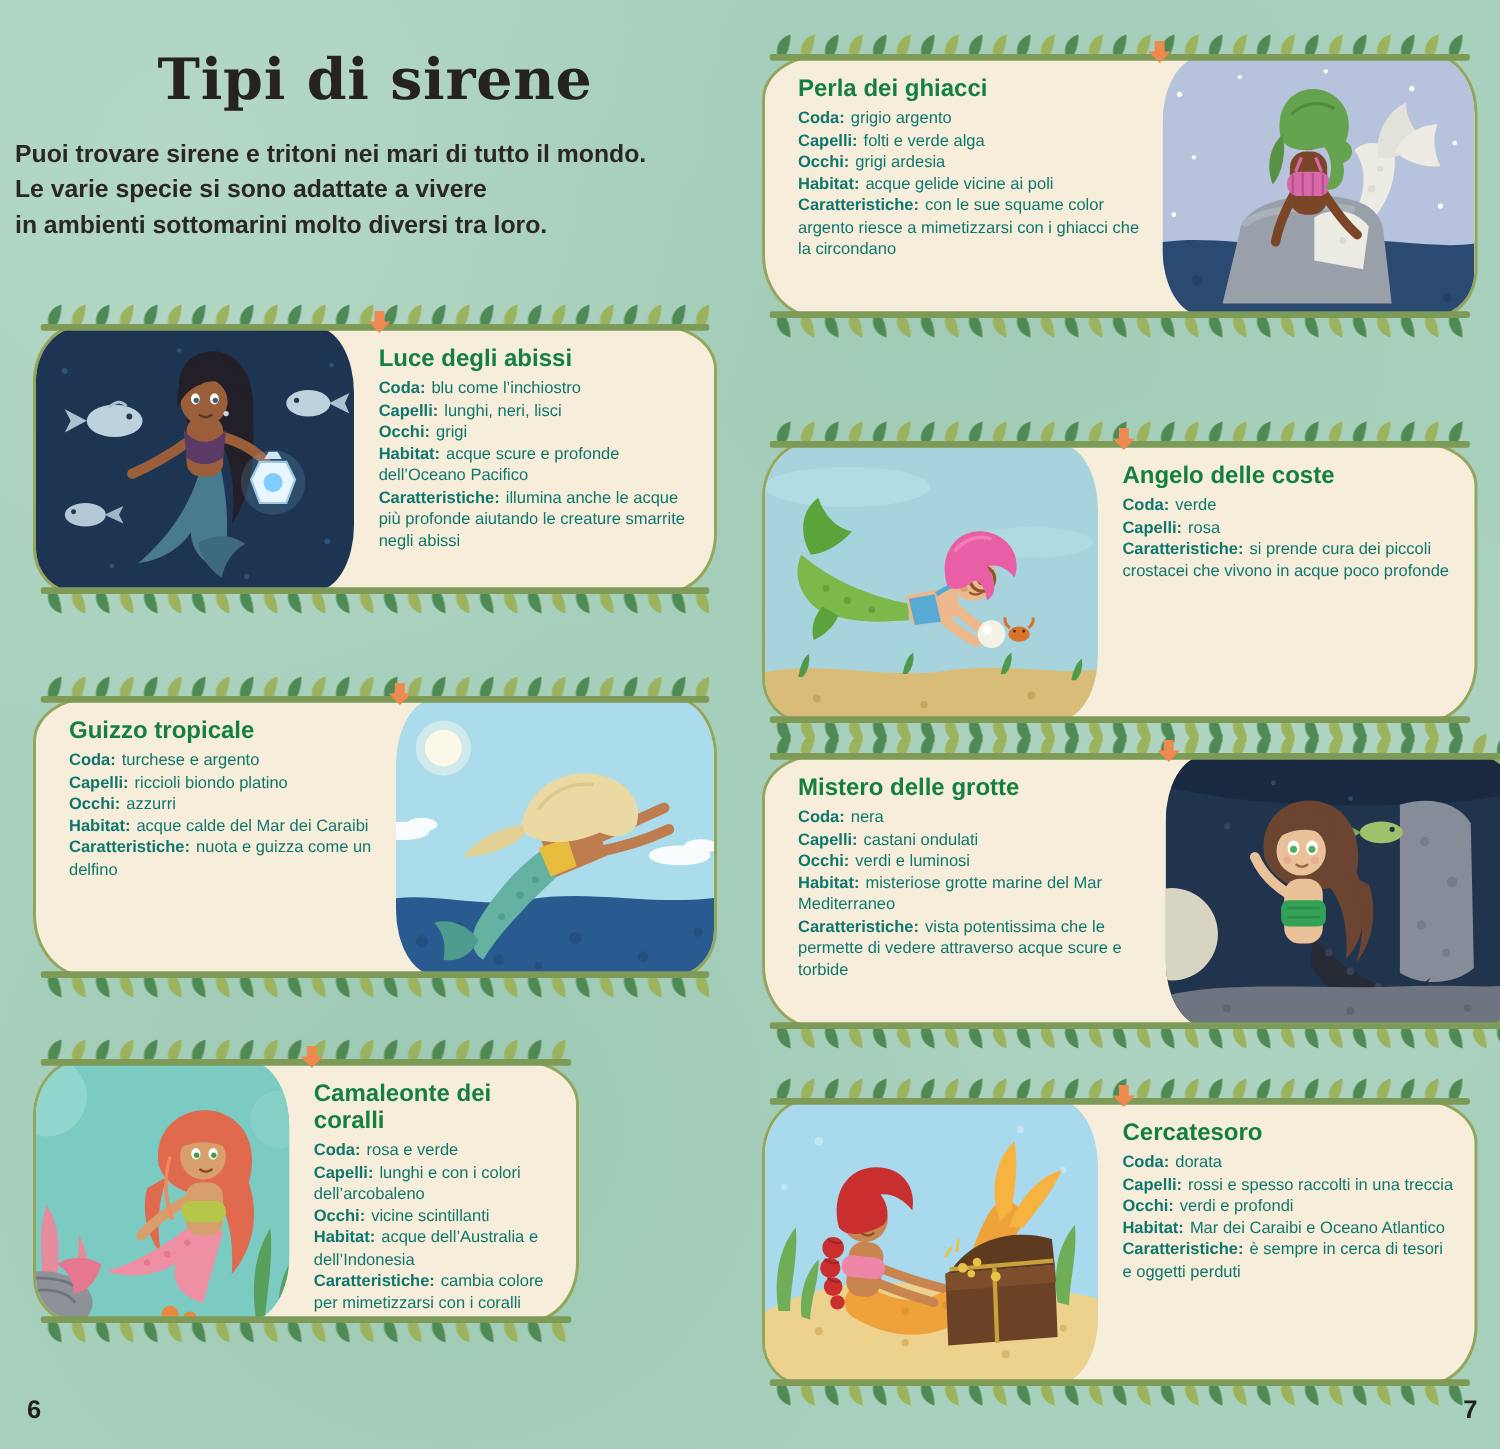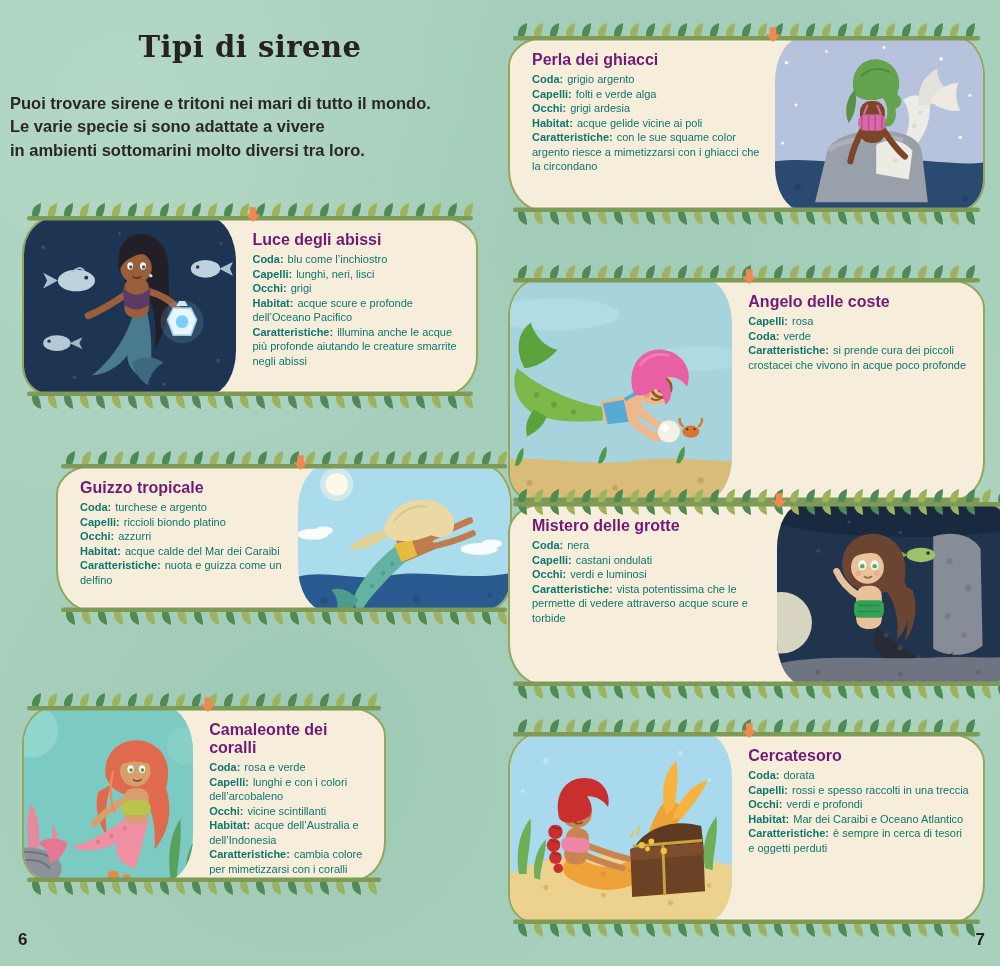--- a/index.html
+++ b/index.html
@@ -13,42 +13,42 @@
   .spread { position:absolute; inset:0;
     background:
       radial-gradient(circle at 12% 10%, rgba(255,255,255,.14), transparent 34%),
       radial-gradient(circle at 80% 55%, rgba(255,255,255,.10), transparent 30%),
       radial-gradient(circle at 30% 78%, rgba(60,125,100,.10), transparent 35%),
       radial-gradient(circle at 62% 22%, rgba(60,125,100,.07), transparent 40%),
       #a8d1bd;
   }
   .page-title {
     position:absolute; left:0; top:30px; width:500px; text-align:center;
-    font-family:"DejaVu Serif",serif; font-weight:700; font-size:29px; color:#26221f;
+    font-family:"DejaVu Serif",serif; font-weight:700; font-size:38px; color:#26221f;
     letter-spacing:.5px;
   }
   .intro {
     position:absolute; left:10px; top:92px; width:480px; text-align:left;
     font-weight:700; font-size:16.5px; line-height:1.42; color:#2b2724;
   }
   .card-wrap { position:absolute; }
   .card {
     position:absolute; inset:0; background:#f6eedb;
     border:2.5px solid #94a65c; display:flex; overflow:hidden;
   }
   .r-a { border-radius:32px 40px 34px 28px / 38px 30px 40px 30px; }
   .r-b { border-radius:40px 30px 28px 36px / 30px 40px 32px 42px; }
   .illus { flex:0 0 47%; position:relative; overflow:hidden; }
   .illus svg { display:block; width:100%; height:100%; }
   .illus-left .illus { border-radius:0 26px 26px 0 / 0 44px 44px 0; }
   .text-left .illus { order:1; border-radius:26px 0 0 26px / 44px 0 0 44px; }
   .illus-44 .illus { flex-basis:44%; }
   .text { flex:1; padding:13px 14px 6px 16px; }
   .text-left .text { order:0; padding:13px 8px 6px 22px; }
-  .card-title { font-size:16px; font-weight:700; margin-bottom:3px; color:#701a75; }
+  .card-title { font-size:16px; font-weight:700; margin-bottom:3px; color:#15803d; }
   .f { font-size:11px; line-height:1.32; color:#0f766e; }
   .f b { font-weight:700; margin-right:4px; }
   .vine { position:absolute; left:5px; width:calc(100% - 10px); height:20px; z-index:4; pointer-events:none; }
   .vine.top { top:-14px; }
   .vine.bottom { bottom:-14px; transform:scaleY(-1); }
   .arrow {
     position:absolute; top:-10px; width:15px; height:16px; z-index:5;
     background:#ee8a50;
     clip-path:polygon(50% 100%, 0 52%, 28% 52%, 28% 8%, 72% 8%, 72% 52%, 100% 52%);
   }
@@ -144,21 +144,21 @@
         <p class="f"><b>Caratteristiche:</b><span>illumina anche le acque più profonde aiutando le creature smarrite negli abissi</span></p>
       </div>
     </div>
     <div class="arrow" style="left:49%"></div>
     <svg class="vine bottom">
         <rect x="0" y="0" width="100%" height="17" fill="url(#vineleaves)"></rect>
         <rect x="0" y="14" width="100%" height="4.5" rx="2.2" fill="#7d9b57"></rect>
       </svg>
   </section>
 
-  <section class="card-wrap" style="left:22px; top:464px; width:456px; height:148px;margin-left:34px;">
+  <section class="card-wrap" style="left:22px; top:464px; width:456px; height:188px;">
     <svg class="vine top">
         <rect x="0" y="0" width="100%" height="17" fill="url(#vineleaves)"></rect>
         <rect x="0" y="14" width="100%" height="4.5" rx="2.2" fill="#7d9b57"></rect>
       </svg>
     <div class="card text-left r-b">
       <div class="illus">
         <svg viewBox="0 0 230 180" preserveAspectRatio="xMidYMid slice">
           <rect width="230" height="180" fill="#abdcec"></rect>
           <g>
             <circle cx="42" cy="32" r="18" fill="#fdfbee" opacity=".45"></circle>
@@ -367,21 +367,21 @@
         <p class="f"><b>Caratteristiche:</b><span>con le sue squame color argento riesce a mimetizzarsi con i ghiacci che la circondano</span></p>
       </div>
     </div>
     <div class="arrow" style="left:54%"></div>
     <svg class="vine bottom">
         <rect x="0" y="0" width="100%" height="17" fill="url(#vineleaves)"></rect>
         <rect x="0" y="14" width="100%" height="4.5" rx="2.2" fill="#7d9b57"></rect>
       </svg>
   </section>
 
-  <section class="card-wrap" style="left:508px; top:278px; width:477px; height:224px;">
+  <section class="card-wrap" style="left:508px; top:294px; width:477px; height:188px;">
     <svg class="vine top">
         <rect x="0" y="0" width="100%" height="17" fill="url(#vineleaves)"></rect>
         <rect x="0" y="14" width="100%" height="4.5" rx="2.2" fill="#7d9b57"></rect>
       </svg>
     <div class="card illus-left r-a">
       <div class="illus">
         <svg viewBox="0 0 230 180" preserveAspectRatio="xMidYMid slice">
           <rect width="230" height="180" fill="#a7d4dc"></rect>
           <ellipse cx="60" cy="28" rx="54" ry="13" fill="#b9e0e6" opacity=".65"></ellipse>
           <ellipse cx="180" cy="64" rx="40" ry="10" fill="#b9e0e6" opacity=".5"></ellipse>
@@ -427,22 +427,22 @@
               <circle cx="149.3" cy="87.8" r="1.2" fill="#fff"></circle>
             <path d="M140,97 q4,2.6 8,-0.5" stroke="#9c5a30" stroke-width="1.6" fill="none" stroke-linecap="round"></path>
             <circle cx="136" cy="94" r="2.4" fill="#d98a5e" opacity=".6"></circle>
             <path d="M125,92 C119,72 131,55 149,57 C165,59 174,73 169,87 C163,80 157,78 151,80 C158,90 157,99 151,102 C150,94 147,90 143,89 C137,94 129,97 125,92 Z" fill="#e85fa6"></path>
             <path d="M130,70 C136,62 146,59 154,62" stroke="#f07cb8" stroke-width="2.4" fill="none"></path>
           </g>
         </svg>
       </div>
       <div class="text">
         <h3 class="card-title">Angelo delle coste</h3>
+        <p class="f"><b>Coda:</b><span>verde</span></p>
         <p class="f"><b>Capelli:</b><span>rosa</span></p>
-        <p class="f"><b>Coda:</b><span>verde</span></p>
         <p class="f"><b>Caratteristiche:</b><span>si prende cura dei piccoli crostacei che vivono in acque poco profonde</span></p>
       </div>
     </div>
     <div class="arrow" style="left:49%"></div>
     <svg class="vine bottom">
         <rect x="0" y="0" width="100%" height="17" fill="url(#vineleaves)"></rect>
         <rect x="0" y="14" width="100%" height="4.5" rx="2.2" fill="#7d9b57"></rect>
       </svg>
   </section>
 
@@ -505,20 +505,21 @@
               <circle cx="120" cy="168" r="2.6"></circle>
               <circle cx="196" cy="166" r="2.4"></circle>
             </g>
         </svg>
       </div>
       <div class="text">
         <h3 class="card-title">Mistero delle grotte</h3>
         <p class="f"><b>Coda:</b><span>nera</span></p>
         <p class="f"><b>Capelli:</b><span>castani ondulati</span></p>
         <p class="f"><b>Occhi:</b><span>verdi e luminosi</span></p>
+        <p class="f"><b>Habitat:</b><span>misteriose grotte marine del Mar Mediterraneo</span></p>
         <p class="f"><b>Caratteristiche:</b><span>vista potentissima che le permette di vedere attraverso acque scure e torbide</span></p>
       </div>
     </div>
     <div class="arrow" style="left:52%"></div>
     <svg class="vine bottom">
         <rect x="0" y="0" width="100%" height="17" fill="url(#vineleaves)"></rect>
         <rect x="0" y="14" width="100%" height="4.5" rx="2.2" fill="#7d9b57"></rect>
       </svg>
   </section>
 

